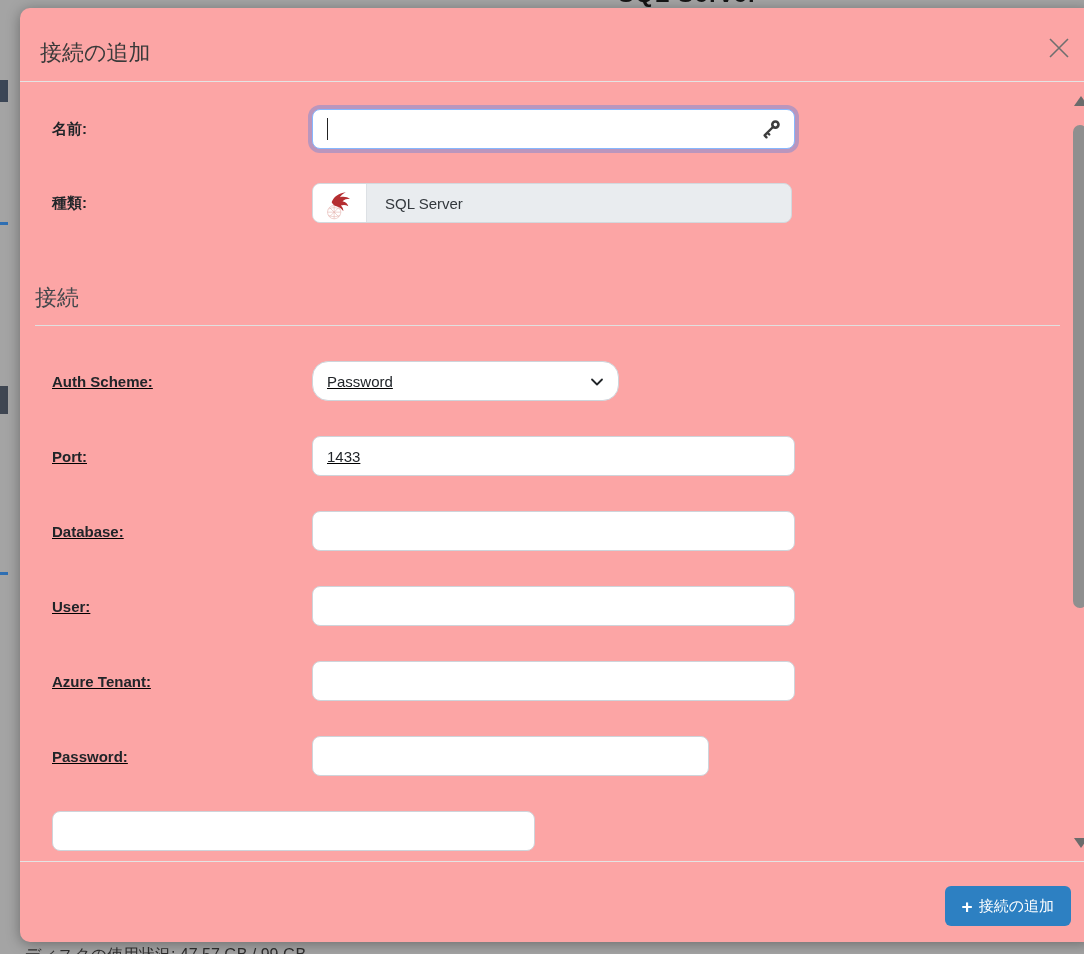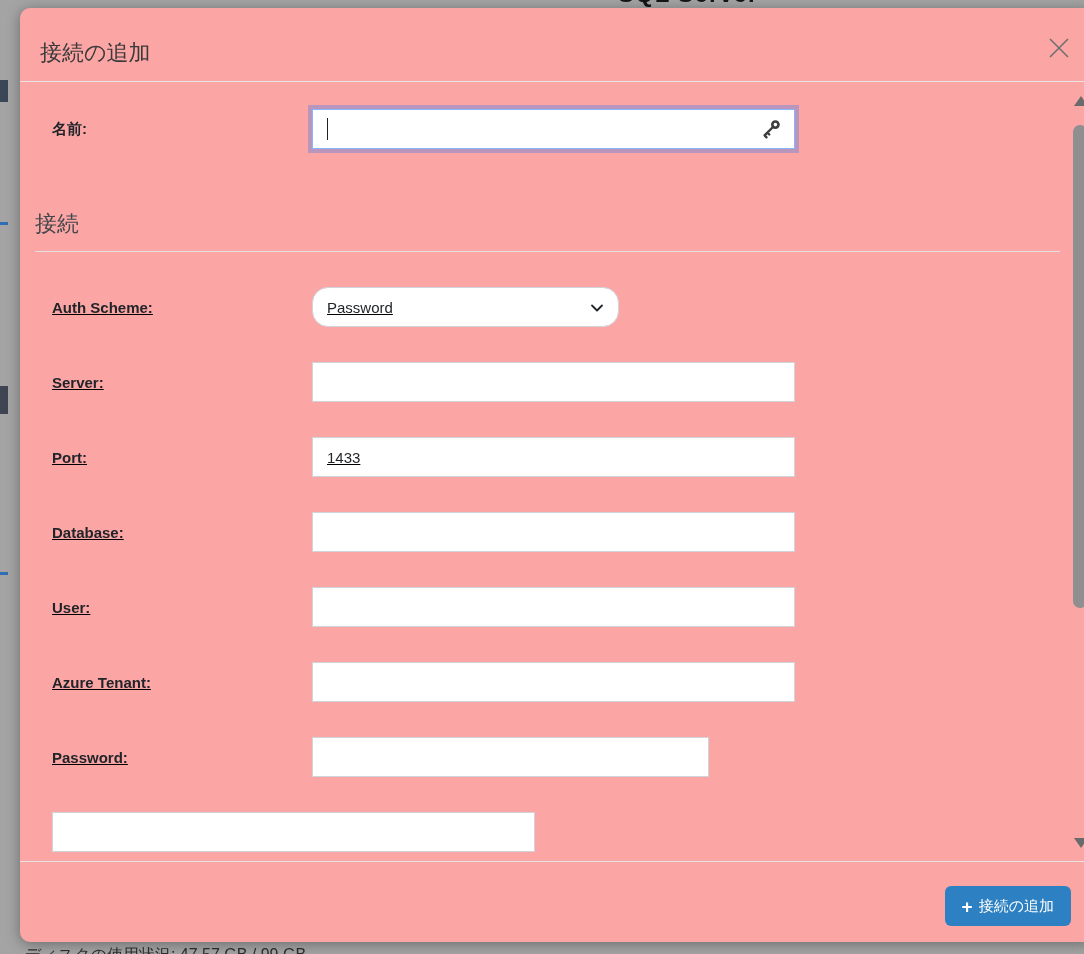--- a/index.html
+++ b/index.html
@@ -31,21 +31,21 @@
                border:none; cursor:pointer; padding:0; }
 
   .modal-body { position:absolute; left:0; right:0; top:75px; bottom:81px; overflow:hidden;
                 padding:22px 33px 0 32px; }
 
   .row { display:flex; align-items:center; height:48px; margin-bottom:26px; }
   .row-c { margin-bottom:27px;text-decoration:underline; }
   .row-first { margin-top:31px; }
   .field-label { flex:0 0 260px; font-size:15px; font-weight:bold; color:#212529; }
 
-  .text-input { width:483px; height:40px; border:1px solid #ced4da; border-radius:0;
+  .text-input { width:483px; height:40px; border:1px solid #ced4da; border-radius:8px;
                 padding:0 14px; font-size:15px; color:#212529; font-family:inherit; outline:none; }
   .text-input.narrow { width:397px; }
 
   .input-wrap { position:relative; width:483px; height:40px; }
   .input-wrap .text-input { width:100%; border-color:#86b7fe;
                 box-shadow:0 0 0 4px rgba(13,110,253,.28); padding-right:44px; }
   .caret { position:absolute; left:15px; top:9px; width:1px; height:22px; background:#222;
            animation:blink 1.1s steps(1) infinite; }
   @keyframes blink { 50% { opacity:0; } }
   .key-icon { position:absolute; right:12px; top:8px; width:24px; height:24px; }
@@ -116,37 +116,49 @@
         <div class="input-wrap">
           <input class="text-input" type="text" value="" style="">
           <span class="caret"></span>
           <svg class="key-icon" viewBox="0 0 24 24">
             <circle cx="16.4" cy="7.6" r="3.1" fill="none" stroke="#3d3d3d" stroke-width="2.6"></circle>
             <path d="M14 10 L5.6 18.4 M8.4 15.6 L10.3 17.5 M5.6 18.4 L7.5 20.3" stroke="#3d3d3d" stroke-width="2.4" fill="none" stroke-linecap="round"></path>
           </svg>
         </div>
       </div>
 
+      <div class="row">
+        <label class="field-label">種類:</label>
+        <div class="type-box">
+          <div class="type-icon-box">
+            <svg width="30" height="38" viewBox="0 0 36 44">
+              <g stroke="#e3b3ae" stroke-width="0.7" fill="none">
+                <circle cx="11" cy="33" r="8"></circle>
+                <path d="M3 33 h16 M11 25 v16 M5.3 27.3 l11.4 11.4 M16.7 27.3 L5.3 38.7"></path>
+                <path d="M4 29.5 c4.5 -2.5 9.5 -2.5 14 0 M4 36.5 c4.5 2.5 9.5 2.5 14 0"></path>
+              </g>
+              <path fill="#b52e31" d="M8 21 c2 -6 8 -11 17 -12 c-4 2 -6 4 -7 6 c5 -1 9 0 12 2 c-4 0 -7 1 -9 3 c4 1 6 3 7 6 c-3 -2 -6 -2 -9 -1 c2 2 3 4 3 7 c-2 -3 -5 -5 -8 -6 c-3 -1 -5 -3 -6 -5 z"></path>
+            </svg>
+          </div>
+          <div class="type-value">SQL Server</div>
+        </div>
+      </div>
 
       <h2 class="section-heading">接続</h2>
 
       <div class="row row-c row-first">
         <label class="field-label">Auth Scheme:</label>
         <div class="select-box">
           <span>Password</span>
           <svg class="chev" width="16" height="16" viewBox="0 0 16 16">
             <path d="M3 5.5 L8 10.5 L13 5.5" stroke="#212529" stroke-width="1.8" fill="none" stroke-linecap="round" stroke-linejoin="round"></path>
           </svg>
         </div>
       </div>
 
-      <div class="row row-c">
-        <label class="field-label">Server:</label>
-        <input class="text-input" type="text" value="" style="">
-      </div>
 
       <div class="row row-c">
         <label class="field-label">Port:</label>
         <input class="text-input" type="text" value="1433" style="">
       </div>
 
       <div class="row row-c">
         <label class="field-label">Database:</label>
         <input class="text-input" type="text" value="" style="">
       </div>

